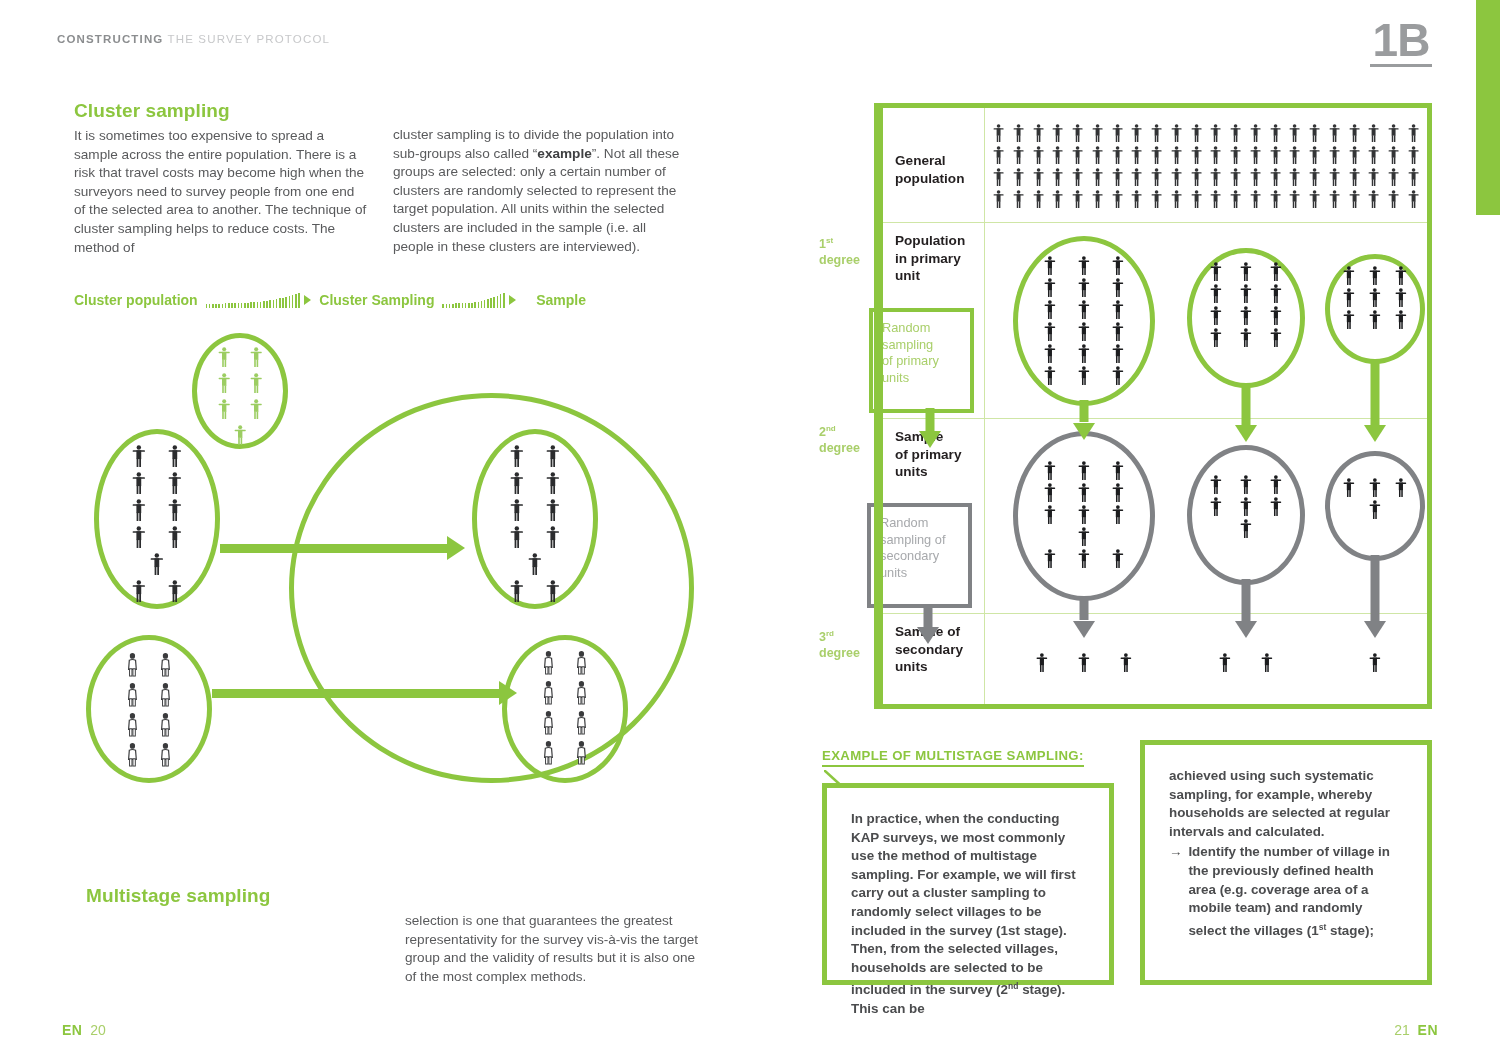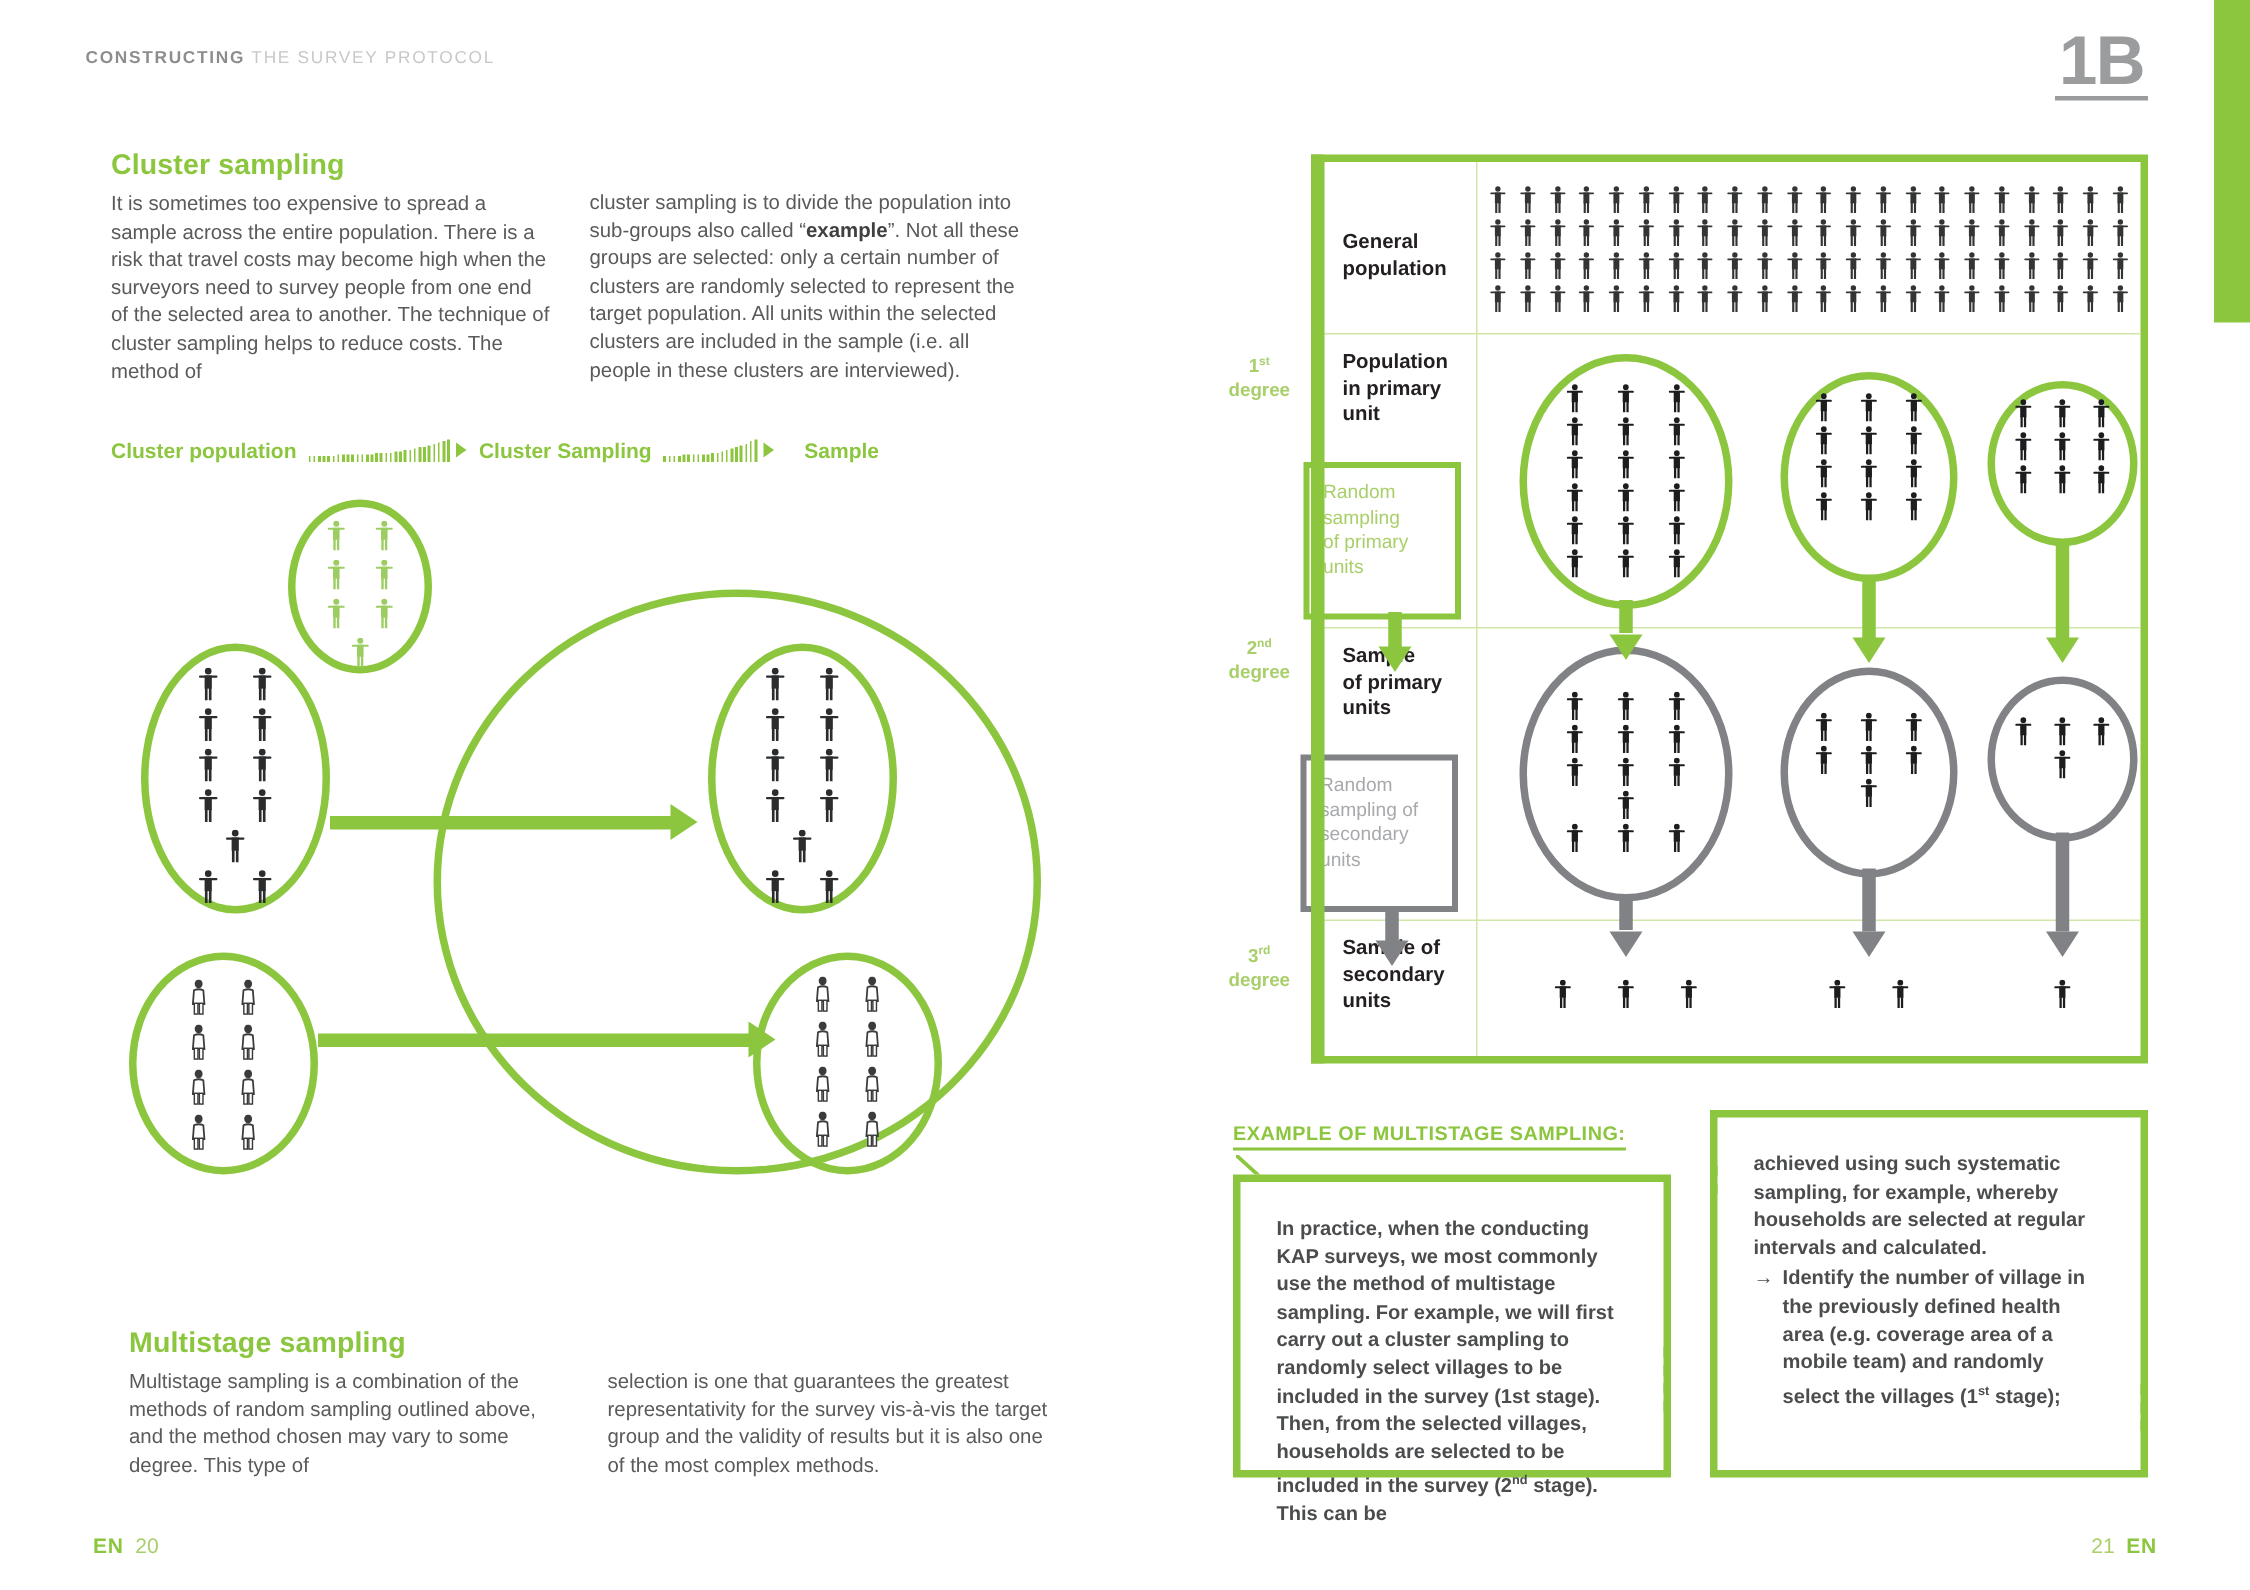--- a/index.html
+++ b/index.html
@@ -62,21 +62,21 @@
       content:""; position:absolute; right:-17px; top:-8px;
       border-left:18px solid #8cc63f;
       border-top:12.5px solid transparent; border-bottom:12.5px solid transparent; }
 
   
   #ms-frame { position:absolute; left:874px; top:103px; width:558px; height:606px;
       border:5px solid #8cc63f; background:#fff; }
   #ms-frame .vline { position:absolute; left:105px; top:0; bottom:0; width:1px; background:#cfe6a6; }
   .ms-hline { position:absolute; left:0; right:0; height:1px; background:#cfe6a6; }
   .ms-rowlabel { position:absolute; left:16px; font-weight:bold; font-size:13.6px; color:#231f20; line-height:17.5px; }
-  .deg-label { position:absolute; left:-60px; color:#a9cf6a; font-weight:bold; font-size:12.5px; line-height:16px;text-align:center; }
+  .deg-label { position:absolute; left:-60px; color:#a9cf6a; font-weight:bold; font-size:12.5px; line-height:16px; }
   .deg-label sup { font-size:8px; }
 
   .callout { position:absolute; background:#fff; font-size:12.8px; line-height:16.5px; }
   .callout.green { border:4px solid #8cc63f; color:#a9cf6a; }
   .callout.grey  { border:4px solid #808285; color:#a7a9ac; }
   .callout .inner { padding:8px 9px; }
 
   .v-arrow { position:absolute; }
   .v-arrow .stem { position:absolute; left:50%; transform:translateX(-50%); top:0; }
   .v-arrow .head { position:absolute; left:50%; transform:translateX(-50%); bottom:0; width:0;height:0; }
@@ -664,21 +664,20 @@
 
     <div class="arrow-h" style="left:160px; top:219px; width:228px;"></div>
     <div class="arrow-h" style="left:152px; top:364px; width:288px;"></div>
   </div>
 
 
   <div style="position:absolute; left:86px; top:885px; width:614px;">
     <div class="two-col">
       <div class="col">
         <h2 class="sec-title">Multistage sampling</h2>
-        <div class="body-txt">Multistage sampling is a combination of the methods of random sampling outlined above, and the method chosen may vary to some degree. This type of</div>
       </div>
       <div class="col" style="padding-top:27px;">
         <div class="body-txt">selection is one that guarantees the greatest representativity for the survey vis-à-vis the target group and the validity of results but it is also one of the most complex methods.</div>
       </div>
     </div>
   </div>
 
   <div id="ms-frame">
     <div class="vline"></div>
     <div class="ms-hline" style="top:114px;"></div>

